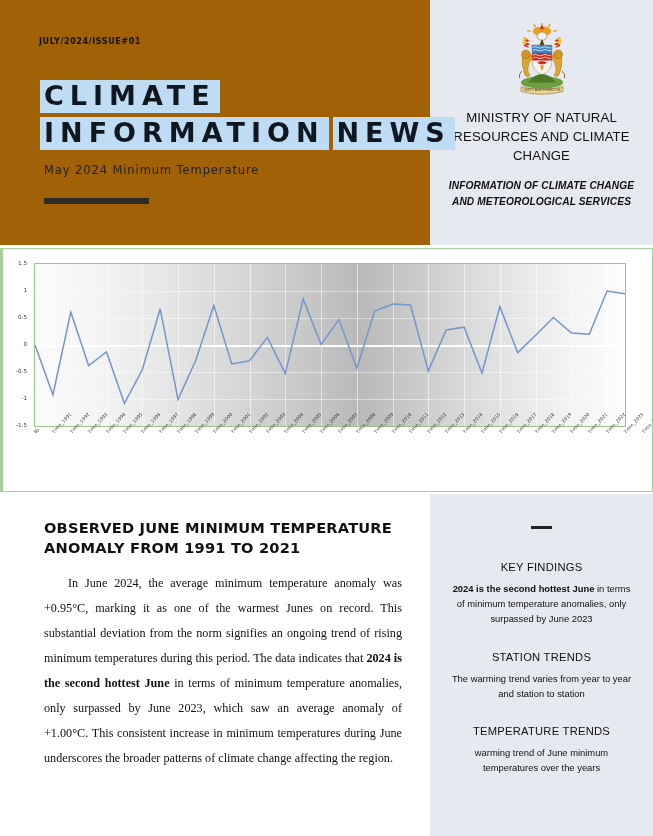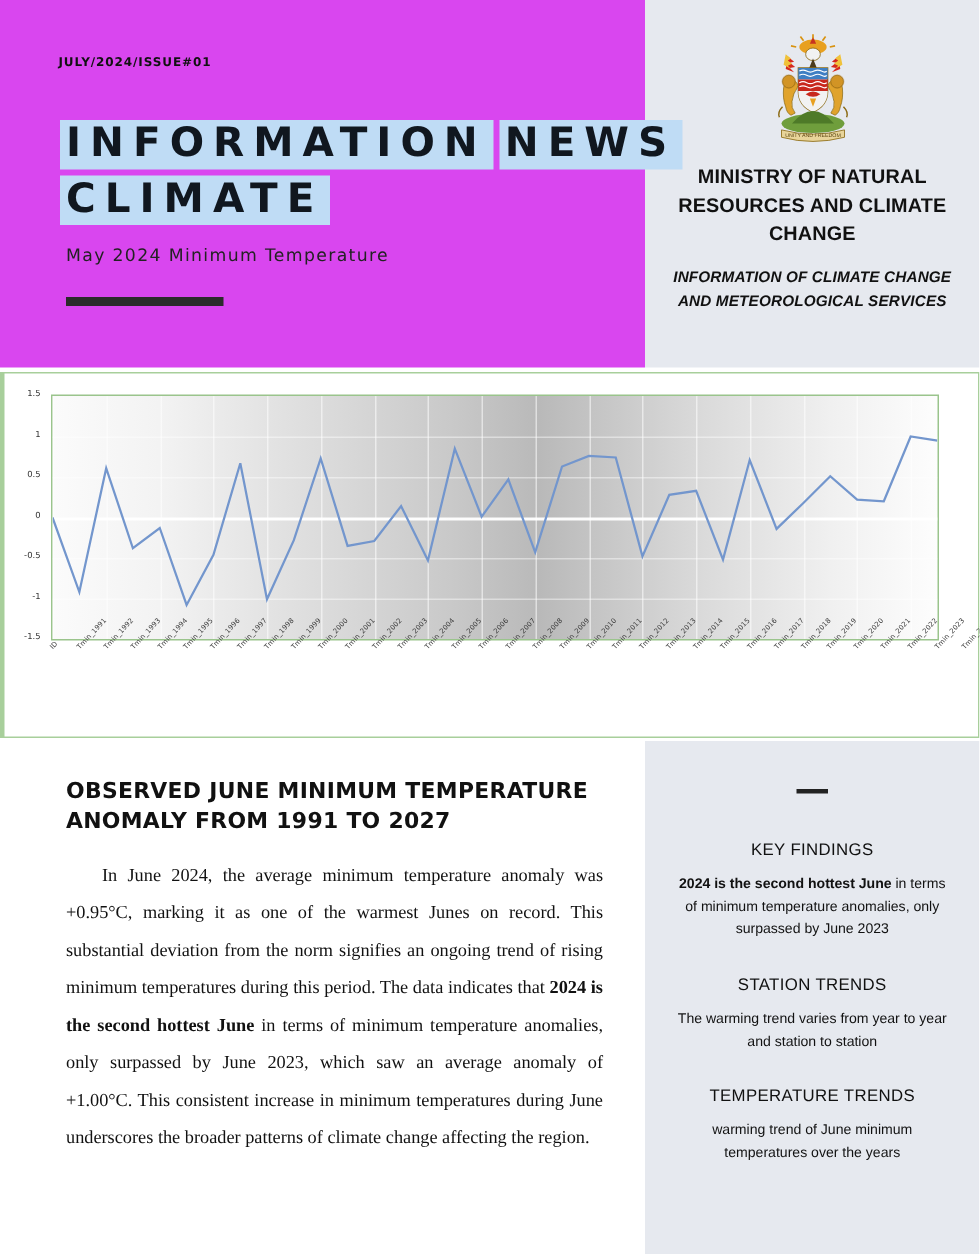--- a/index.html
+++ b/index.html
@@ -6,21 +6,21 @@
   html, body {
     width: 653px; height: 836px;
     background: #ffffff;
     font-family: "Liberation Sans", sans-serif;
     overflow: hidden;
   }
   .page { position: relative; width: 653px; height: 836px; background:#fff; }
 
   
   .header { display: flex; width: 653px; height: 245px; }
-  .header-left { width: 430px; height: 245px; background:#d946ef; position: relative; }
+  .header-left { width: 430px; height: 245px; background:#a16207; position: relative; }
   .issue-line {
     position:absolute; left:39px; top:37px;
     font-size:8px; font-weight:bold; letter-spacing:0.6px; color:#111;
     font-family:"DejaVu Sans", sans-serif;
   }
   .title-block { position:absolute; left:40px; top:80px; }
   .title-row { line-height: 1; margin-bottom: 4px; white-space: nowrap;}
   .title-hl {
     display:inline-block;
     background:#bfdcf5;
@@ -35,21 +35,21 @@
   }
   .rule-bar { position:absolute; left:44px; top:198px; width:105px; height:6px; background:#2b2b2b; }
 
   .header-right {
     width: 223px; height:245px; background:#e6e9ef;
     display:flex; flex-direction:column; align-items:center;
     padding: 22px 14px 0 14px;
   }
   .crest { width:70px; height:76px; margin-bottom:10px; }
   .ministry {
-    font-size:13.2px; font-weight:bold; color:#111;
+    font-size:13.2px; font-weight:normal; color:#111;
     text-align:center; line-height:1.45; letter-spacing:0.1px;
   }
   .department {
     font-size:10.2px; font-weight:bold; font-style:italic; color:#111;
     text-align:center; line-height:1.5; margin-top:13px; letter-spacing:0.1px;
   }
 
   
   .chart-wrap {
     position:absolute; left:0; top:248px;
@@ -118,24 +118,24 @@
 
 <div class="page">
 
   <div class="header">
 
     <div class="header-left">
       <div class="issue-line">JULY/2024/ISSUE#01</div>
 
       <div class="title-block">
         <div class="title-row">
+          <span class="title-hl">CLIMATE</span>
+        </div>
+        <div class="title-row">
           <span class="title-hl">INFORMATION</span><span class="title-hl" style="margin-left:4px;">NEWS</span>
-        </div>
-        <div class="title-row">
-          <span class="title-hl">CLIMATE</span>
         </div>
       </div>
 
       <div class="subtitle">May 2024 Minimum Temperature</div>
       <div class="rule-bar"></div>
     </div>
 
     <div class="header-right">
       <svg class="crest" viewBox="0 0 100 108">
 
@@ -275,21 +275,21 @@
           <div class="xlab" style="left: 571.121px;">Tmin_2022</div>
           <div class="xlab" style="left: 589px;">Tmin_2023</div>
           <div class="xlab" style="left: 606.879px;">Tmin_2024</div>
         </div>
     </div>
   </div>
 
   <div class="body-area">
 
     <div class="body-left">
-      <div class="article-title">OBSERVED JUNE MINIMUM TEMPERATURE ANOMALY FROM 1991 TO 2027</div>
+      <div class="article-title">OBSERVED JUNE MINIMUM TEMPERATURE ANOMALY FROM 1991 TO 2021</div>
       <div class="article-body">
         <span>In June 2024, the average minimum temperature anomaly was +0.95°C, marking it as one of the warmest Junes on record. This substantial deviation from the norm signifies an ongoing trend of rising minimum temperatures during this period. The data indicates that </span><b>2024 is the second hottest June</b><span> in terms of minimum temperature anomalies, only surpassed by June 2023, which saw an average anomaly of +1.00°C. This consistent increase in minimum temperatures during June underscores the broader patterns of climate change affecting the region.</span>
       </div>
     </div>
 
     <div class="body-right">
       <div class="summary-dash"></div>
 
       <div class="sum-section first">
         <div class="sum-title">KEY FINDINGS</div>

